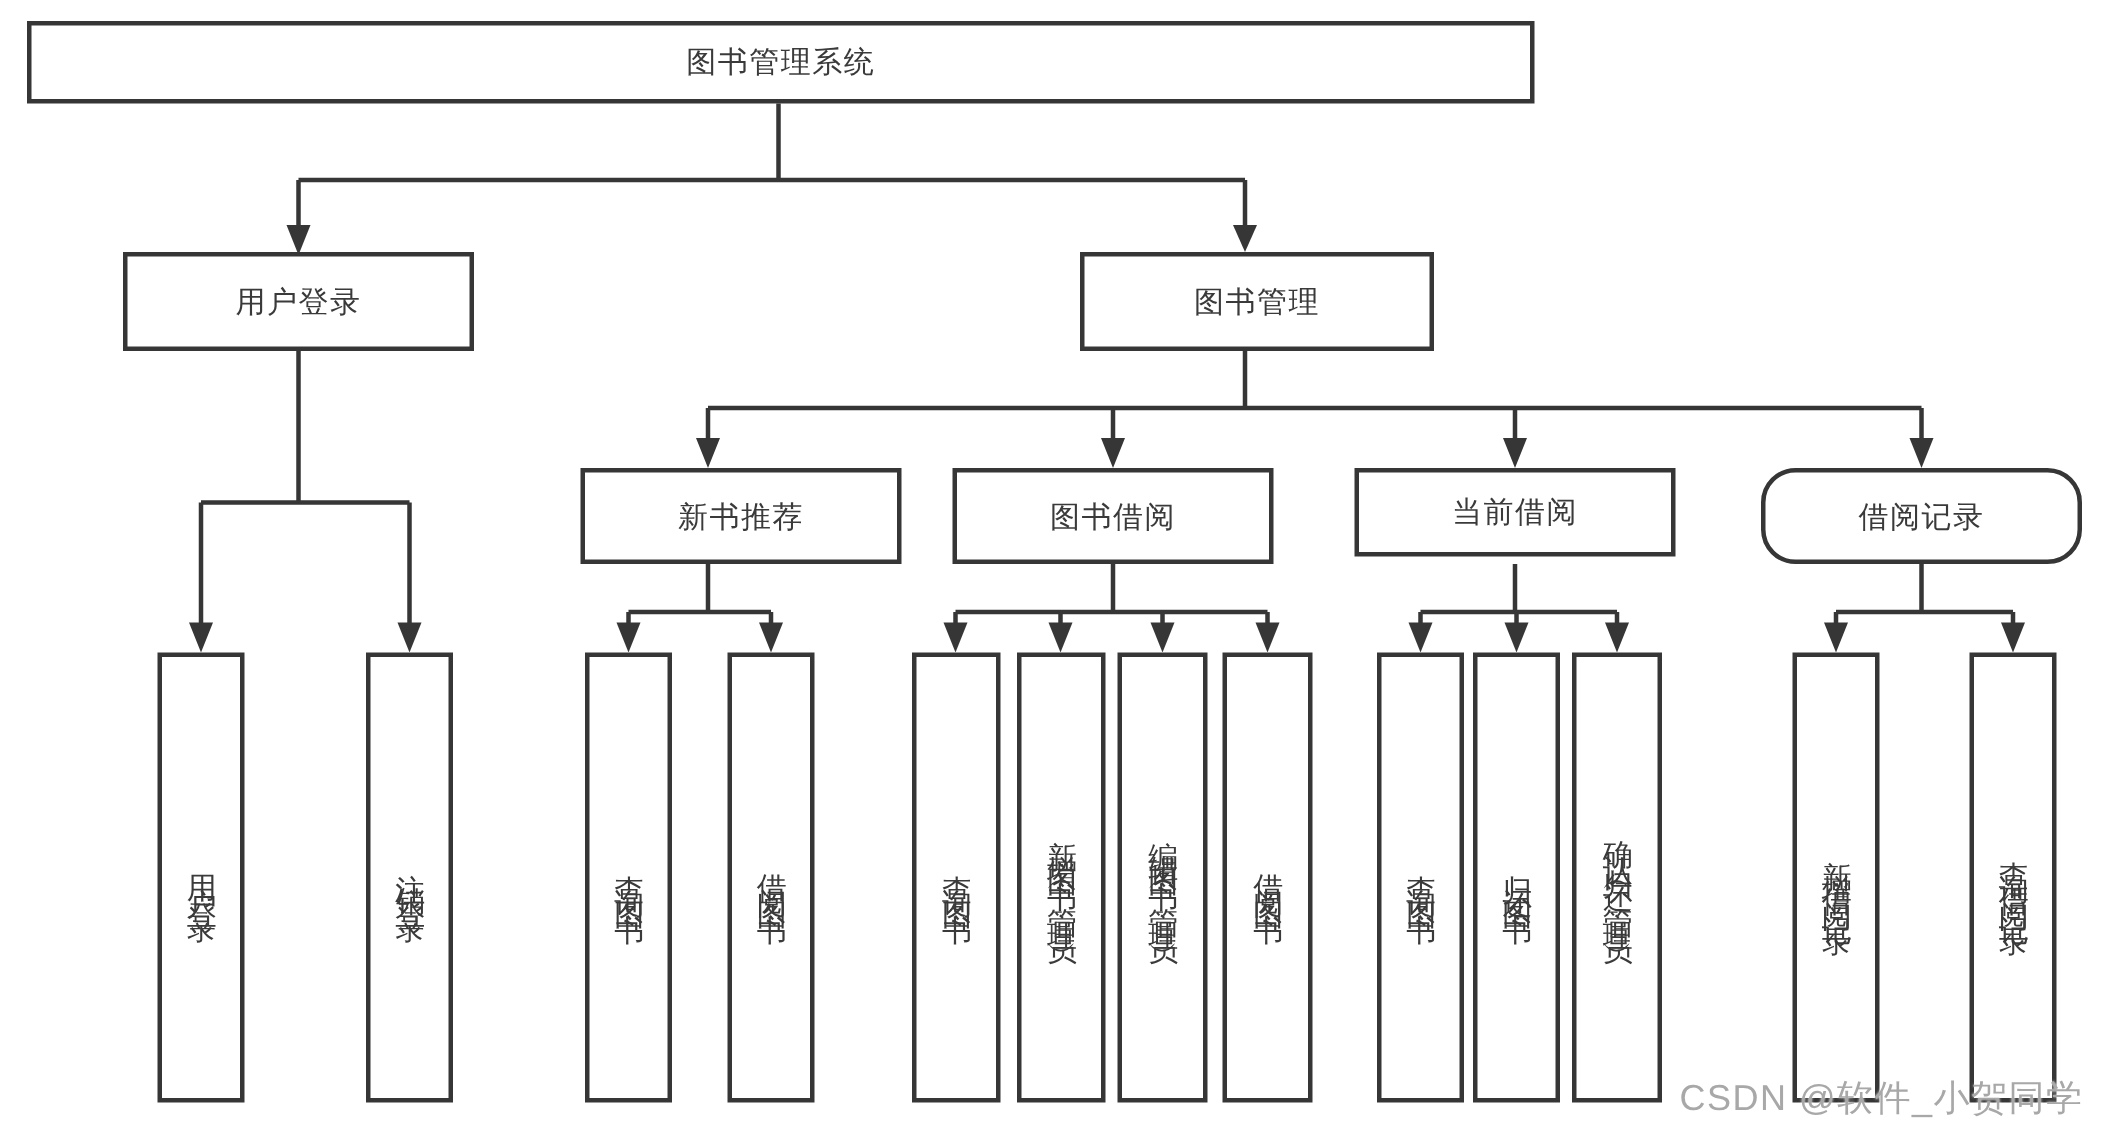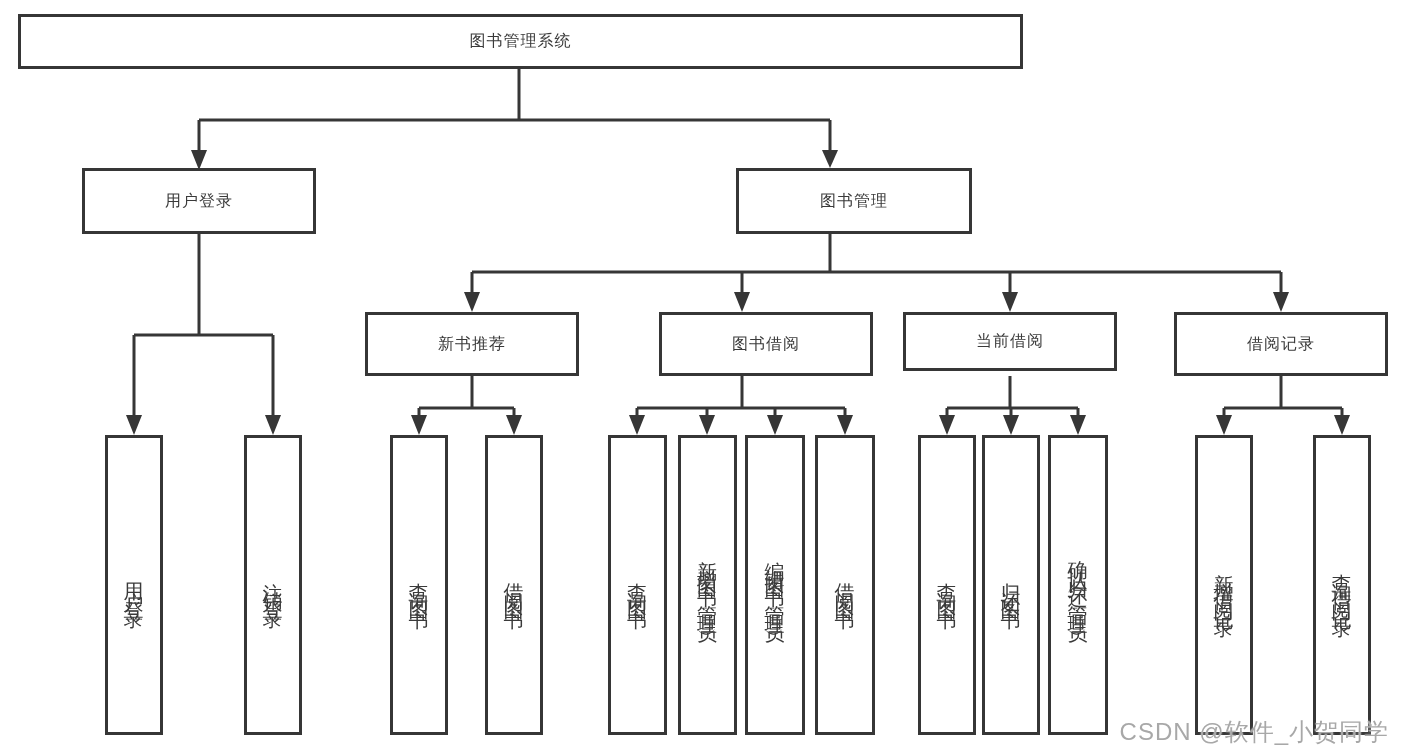--- a/index.html
+++ b/index.html
@@ -12,21 +12,21 @@
   }
   #connectors{position:absolute;left:0;top:0;z-index:1;}
   .node{
     position:absolute;
     box-sizing:border-box;
     border:3px solid #363636;
     background:#ffffff;
     color:#3a3a3a;
     display:flex;align-items:center;justify-content:center;
     z-index:2;
-    font-size:16px;
+    font-size:20px;
     letter-spacing:1px;
     white-space:nowrap;
   }
   .leaf{
     writing-mode:vertical-rl;
     text-orientation:mixed;
     letter-spacing:9px;
     font-size:20px;
     line-height:1;
   }
@@ -89,26 +89,26 @@
       <polygon points="1070,415 1086,415 1078,435"></polygon>
 
       <polygon points="1216,415 1232,415 1224,435"></polygon>
       <polygon points="1334,415 1350,415 1342,435"></polygon>
     </g>
   </svg>
 
   <div class="node" style="left:18px;top:14px;width:1005px;height:55px;">图书管理系统</div>
 
   <div class="node" style="left:82px;top:168px;width:234px;height:66px;">用户登录</div>
-  <div class="node" style="left:736px;top:168px;width:236px;height:66px;">图书管理</div>
+  <div class="node" style="left:720px;top:168px;width:236px;height:66px;">图书管理</div>
 
-  <div class="node" style="left:365px;top:312px;width:214px;height:64px;">新书推荐</div>
-  <div class="node" style="left:635px;top:312px;width:214px;height:64px;margin-left:24px;">图书借阅</div>
+  <div class="node" style="left:387px;top:312px;width:214px;height:64px;">新书推荐</div>
+  <div class="node" style="left:635px;top:312px;width:214px;height:64px;">图书借阅</div>
   <div class="node" style="left:903px;top:312px;width:214px;height:59px;">当前借阅</div>
-  <div class="node" style="left:1174px;top:312px;width:214px;height:64px;">借阅记录</div>
+  <div class="node" style="left:1174px;top:312px;width:214px;height:64px;border-radius:23px;">借阅记录</div>
 
   <div class="node leaf" style="left:105px;top:435px;width:58px;height:300px;">用户登录</div>
   <div class="node leaf" style="left:244px;top:435px;width:58px;height:300px;">注销登录</div>
 
   <div class="node leaf" style="left:390px;top:435px;width:58px;height:300px;">查询图书</div>
   <div class="node leaf" style="left:485px;top:435px;width:58px;height:300px;">借阅图书</div>
 
   <div class="node leaf" style="left:608px;top:435px;width:59px;height:300px;">查询图书</div>
   <div class="node leaf" style="left:678px;top:435px;width:59px;height:300px;">新增图书（管理员）</div>
   <div class="node leaf" style="left:745px;top:435px;width:60px;height:300px;">编辑图书（管理员）</div>

